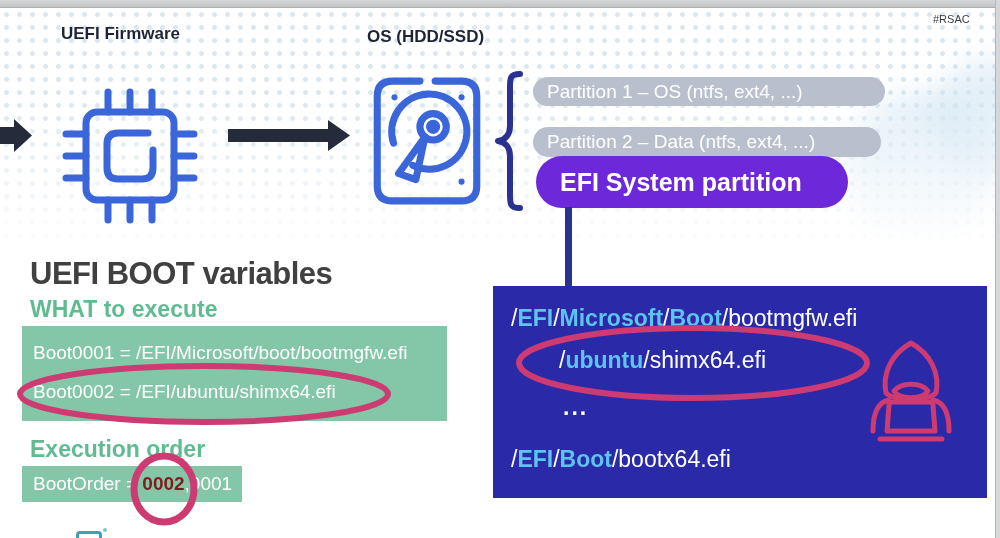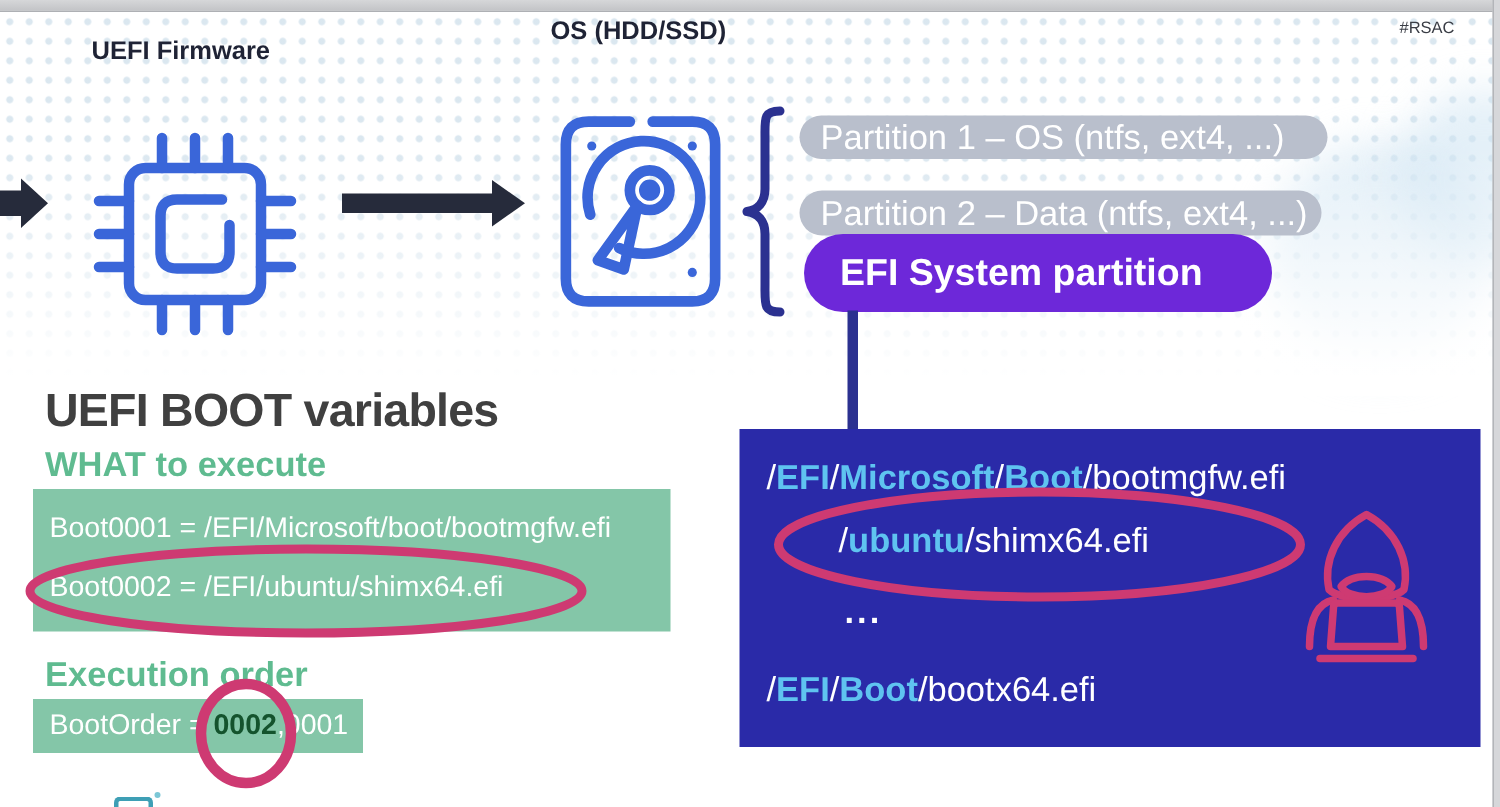--- a/index.html
+++ b/index.html
@@ -25,27 +25,27 @@
     background:linear-gradient(to bottom, rgba(255,255,255,0) 35%, #ffffff 95%);
   }
   .cloud { position:absolute; border-radius:50%; background:rgba(205,228,242,0.55); filter:blur(14px); }
   .cloud1 { left:845px; top:95px; width:150px; height:150px; }
   .cloud2 { left:930px; top:60px; width:120px; height:120px; }
 
   .rsac { position:absolute; left:933px; top:13px; font-size:11px; font-weight:normal; color:#3a3d45; }
 
   .top-label { position:absolute; font-size:17px; font-weight:bold; color:#1f2335; white-space:nowrap; }
   .lbl-fw { left:61px; top:24px; }
-  .lbl-os { left:367px; top:11px; }
+  .lbl-os { left:367px; top:27px; }
 
   .abs { position:absolute; }
 
   
   .pill { position:absolute; color:#fff; white-space:nowrap; }
-  .pill-gray { background:#b9bfcc; border-radius:15px; font-size:23px; line-height:29px; padding:0 16px 0 14px; }
+  .pill-gray { background:#b9bfcc; border-radius:15px; font-size:19px; line-height:29px; padding:0 16px 0 14px; }
   .pill1 { left:533px; top:77px; width:352px; height:29px; }
   .pill2 { left:533px; top:115px; width:348px; height:30px; line-height:30px;margin-top:12px; }
   .pill-efi { left:536px; top:156px; width:312px; height:52px; background:#6d28d9;
     border-radius:26px; font-weight:bold; font-size:25px; line-height:52px; padding-left:24px; }
 
   .connector { position:absolute; left:565px; top:207px; width:7px; height:80px; background:#2b3190; }
 
   
   .h1 { position:absolute; left:30px; top:256px; font-size:31px; font-weight:bold; color:#404040; letter-spacing:-0.5px; }
   .h-green { position:absolute; font-size:23px; font-weight:bold; color:#5fbb90; }
@@ -61,21 +61,21 @@
   
   .blue-box { position:absolute; left:493px; top:286px; width:494px; height:212px; background:#2a2aa8; }
   .bline { position:absolute; font-size:23px; white-space:nowrap; color:#fff; }
   .bl1 { left:18px; top:19px; }
   .bl2 { left:66px; top:61px; }
   .bl3 { left:70px; top:108px; font-weight:bold; letter-spacing:2px; }
   .bl4 { left:18px; top:160px; }
 
   .seg-w { color:#ffffff; }
   .seg-b { color:#5fc3f0; font-weight:bold; }
-  .seg-m { color:#14532d; font-weight:bold; }
+  .seg-m { color:#7f1d1d; font-weight:bold; }
 
   svg { display:block; }
   .overlay { position:absolute; pointer-events:none; }
 
   
   .teal-stub { position:absolute; left:76px; top:531px; width:26px; height:7px;
     border:3px solid #3e9fb5; border-bottom:none; border-radius:4px 4px 0 0; }
   .teal-dot { position:absolute; left:103px; top:528px; width:4px; height:4px; border-radius:50%; background:#7cc7d6; }
 </style>
 </head>

